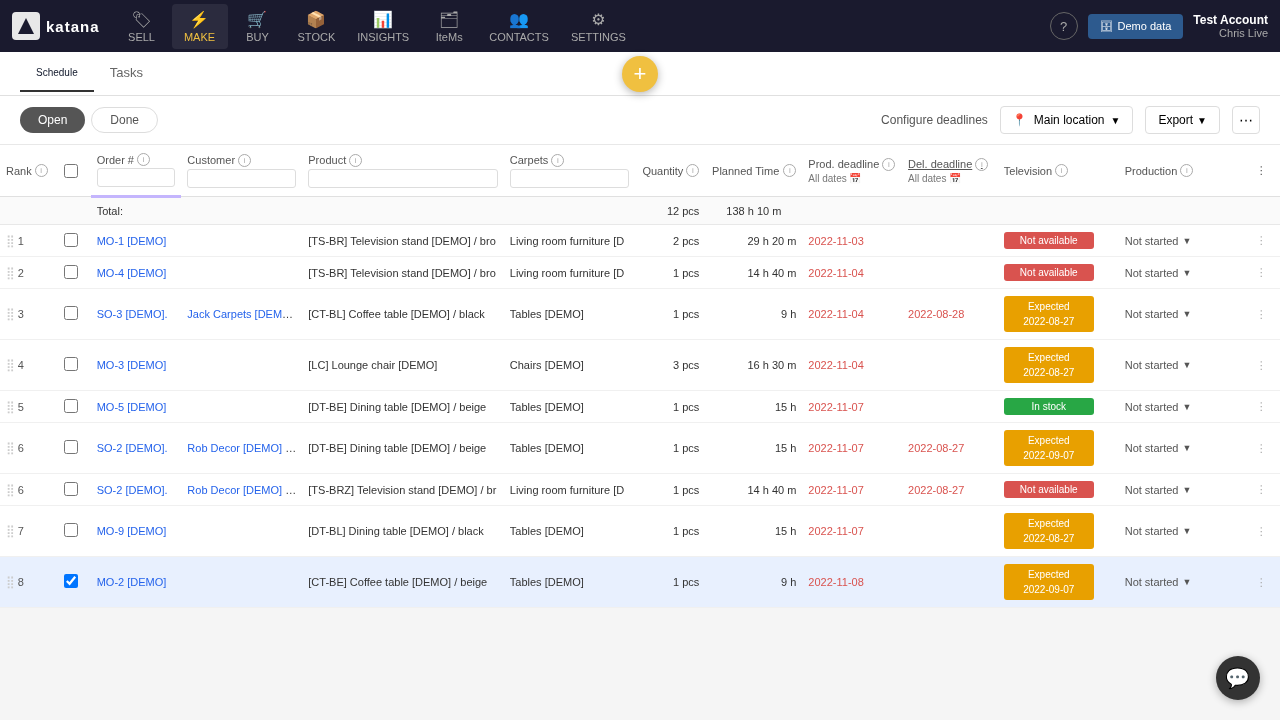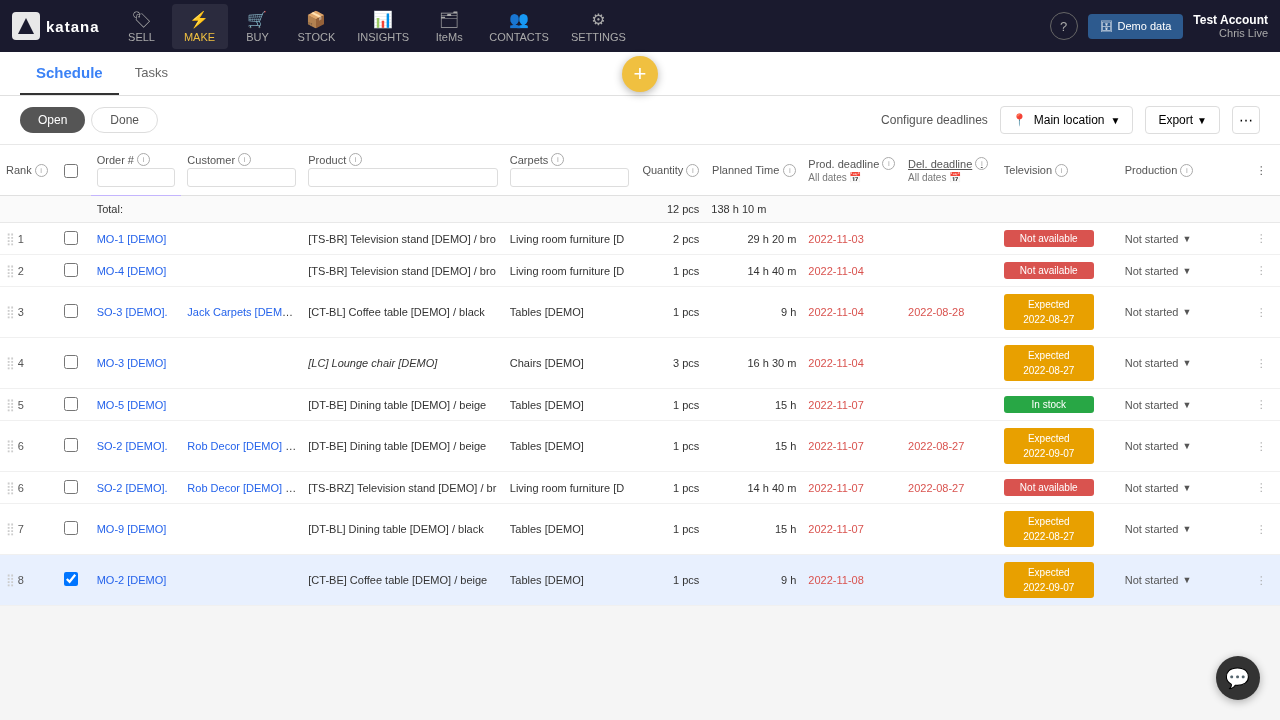--- a/index.html
+++ b/index.html
@@ -62,21 +62,21 @@
       <span>Demo data</span>
     </button>
     <div style="color:white;text-align:right;font-size:11px;">
       <div style="font-weight:bold;font-size:12px;">Test Account</div>
       <div style="color:#aaa;">Chris Live</div>
     </div>
   </div>
 </nav>
 
 <nav style="background:white;border-bottom:1px solid #e0e0e0;padding:0 20px;display:flex;align-items:center;height:44px;position:relative;">
-  <div style="padding:12px 16px;cursor:pointer;color:#3b82f6;border-bottom:2px solid #333;font-size:15px;font-weight:700;">
+  <div style="padding:12px 16px;cursor:pointer;color:#0f172a;border-bottom:2px solid #333;font-size:10px;font-weight:400;">
     <span>Schedule</span>
   </div>
   <div style="padding:12px 16px;cursor:pointer;color:#666;border-bottom:2px solid transparent;font-size:13px;">
     <span>Tasks</span>
   </div>
 
   <div style="position:absolute;left:50%;top:50%;transform:translate(-50%,-50%);width:36px;height:36px;background:#f0c040;border-radius:50%;display:flex;align-items:center;justify-content:center;font-size:22px;color:white;cursor:pointer;box-shadow:0 2px 8px rgba(0,0,0,0.3);z-index:100;">
     <span>+</span>
   </div>
 </nav>
@@ -111,21 +111,21 @@
       <tr>
         <th style="width:60px;padding:8px 6px;text-align:left;font-weight:500;color:#555;border-bottom:1px solid #e0e0e0;white-space:nowrap;">
           <div style="display:flex;align-items:center;gap:3px;">
             <span>Rank</span>
             <span style="display:inline-flex;width:13px;height:13px;border-radius:50%;border:1px solid #aaa;align-items:center;justify-content:center;font-size:8px;color:#aaa;">i</span>
           </div>
         </th>
         <th style="width:30px;padding:8px 4px;border-bottom:1px solid #e0e0e0;">
           <input type="checkbox" style="width: 14px; height: 14px; cursor: pointer;">
         </th>
-        <th style="width:90px;padding:8px 6px;text-align:left;font-weight:500;color:#555;border-bottom:1px solid #c4b5fd;">
+        <th style="width:90px;padding:8px 6px;text-align:left;font-weight:500;color:#555;border-bottom:3px solid #c4b5fd;">
           <div style="display:flex;align-items:center;gap:3px;">
             <span>Order #</span>
             <span style="display:inline-flex;width:13px;height:13px;border-radius:50%;border:1px solid #aaa;align-items:center;justify-content:center;font-size:8px;color:#aaa;">i</span>
           </div>
           <input type="text" style="width: 100%; border: 1px solid rgb(221, 221, 221); border-radius: 3px; padding: 3px 4px; font-size: 10px; margin-top: 2px;">
         </th>
         <th style="width:120px;padding:8px 6px;text-align:left;font-weight:500;color:#555;border-bottom:1px solid #e0e0e0;">
           <div style="display:flex;align-items:center;gap:3px;">
             <span>Customer</span>
             <span style="display:inline-flex;width:13px;height:13px;border-radius:50%;border:1px solid #aaa;align-items:center;justify-content:center;font-size:8px;color:#aaa;">i</span>
@@ -196,21 +196,21 @@
     <tbody id="table-body">
 
       <tr style="background:#fafafa;">
         <td colspan="2" style="padding:7px 6px;border-bottom:1px solid #e8e8e8;"></td>
         <td colspan="4" style="padding:7px 6px;border-bottom:1px solid #e8e8e8;font-weight:500;">
           <span>Total:</span>
         </td>
         <td style="padding:7px 6px;border-bottom:1px solid #e8e8e8;font-weight:500;text-align:right;">
           <span>12 pcs</span>
         </td>
-        <td style="padding:7px 6px;border-bottom:1px solid #e8e8e8;font-weight:500;text-align:left;">
+        <td style="padding:7px 6px;border-bottom:1px solid #e8e8e8;font-weight:500;text-align:center;">
           <span>138 h 10 m</span>
         </td>
         <td colspan="5" style="padding:7px 6px;border-bottom:1px solid #e8e8e8;"></td>
       </tr>
     <tr>
           <td style="padding: 7px 6px; border-bottom: 1px solid rgb(240, 240, 240); white-space: nowrap;">
     <div style="display:flex;align-items:center;gap:3px;">
       <span style="color:#ccc;cursor:grab;font-size:12px;">⣿</span>
       <span style="color:#555;">1</span>
     </div>
@@ -286,21 +286,21 @@
         <tr>
           <td style="padding: 7px 6px; border-bottom: 1px solid rgb(240, 240, 240); white-space: nowrap;">
     <div style="display:flex;align-items:center;gap:3px;">
       <span style="color:#ccc;cursor:grab;font-size:12px;">⣿</span>
       <span style="color:#555;">4</span>
     </div>
           </td>
           <td style="padding: 7px 4px; border-bottom: 1px solid rgb(240, 240, 240);"><input type="checkbox" style="width: 14px; height: 14px; cursor: pointer;"></td>
           <td style="padding: 7px 6px; border-bottom: 1px solid rgb(240, 240, 240); margin-left: 21px;"><a style="color:#2563eb;cursor:pointer;text-decoration:none;font-size:11px;">MO-3 [DEMO]</a></td>
           <td style="padding: 7px 6px; border-bottom: 1px solid rgb(240, 240, 240); max-width: 120px; overflow: hidden; text-overflow: ellipsis; white-space: nowrap;"></td>
-          <td style="padding: 7px 6px; border-bottom: 1px solid rgb(240, 240, 240); max-width: 200px; overflow: hidden; text-overflow: ellipsis; white-space: nowrap; font-size: 11px; font-style: italic;">[LC] Lounge chair [DEMO]</td>
+          <td style="padding: 7px 6px; border-bottom: 1px solid rgb(240, 240, 240); max-width: 200px; overflow: hidden; text-overflow: ellipsis; white-space: nowrap; font-size: 11px;">[LC] Lounge chair [DEMO]</td>
           <td style="padding: 7px 6px; border-bottom: 1px solid rgb(240, 240, 240); max-width: 130px; overflow: hidden; text-overflow: ellipsis; white-space: nowrap; font-size: 11px;">Chairs [DEMO]</td>
           <td style="padding: 7px 6px; border-bottom: 1px solid rgb(240, 240, 240); text-align: right; font-size: 11px;">3 pcs</td>
           <td style="padding: 7px 6px; border-bottom: 1px solid rgb(240, 240, 240); text-align: right; font-size: 11px;">16 h 30 m</td>
           <td style="padding: 7px 6px; border-bottom: 1px solid rgb(240, 240, 240); font-size: 11px;"><span style="color:#d9534f;">2022-11-04</span></td>
           <td style="padding: 7px 6px; border-bottom: 1px solid rgb(240, 240, 240); font-size: 11px;"></td>
           <td style="padding: 7px 6px; border-bottom: 1px solid rgb(240, 240, 240);"><span style="background:#e8a000;color:white;padding:3px 8px;border-radius:3px;font-size:10px;font-weight:500;display:inline-block;min-width:90px;text-align:center;line-height:1.5;">Expected<br>2022-08-27</span></td>
           <td style="padding: 7px 6px; border-bottom: 1px solid rgb(240, 240, 240); font-size: 11px;">
             <div style="display:flex;align-items:center;gap:4px;cursor:pointer;color:#555;">
     <span>Not started</span>
     <span style="font-size:9px;">▼</span>

